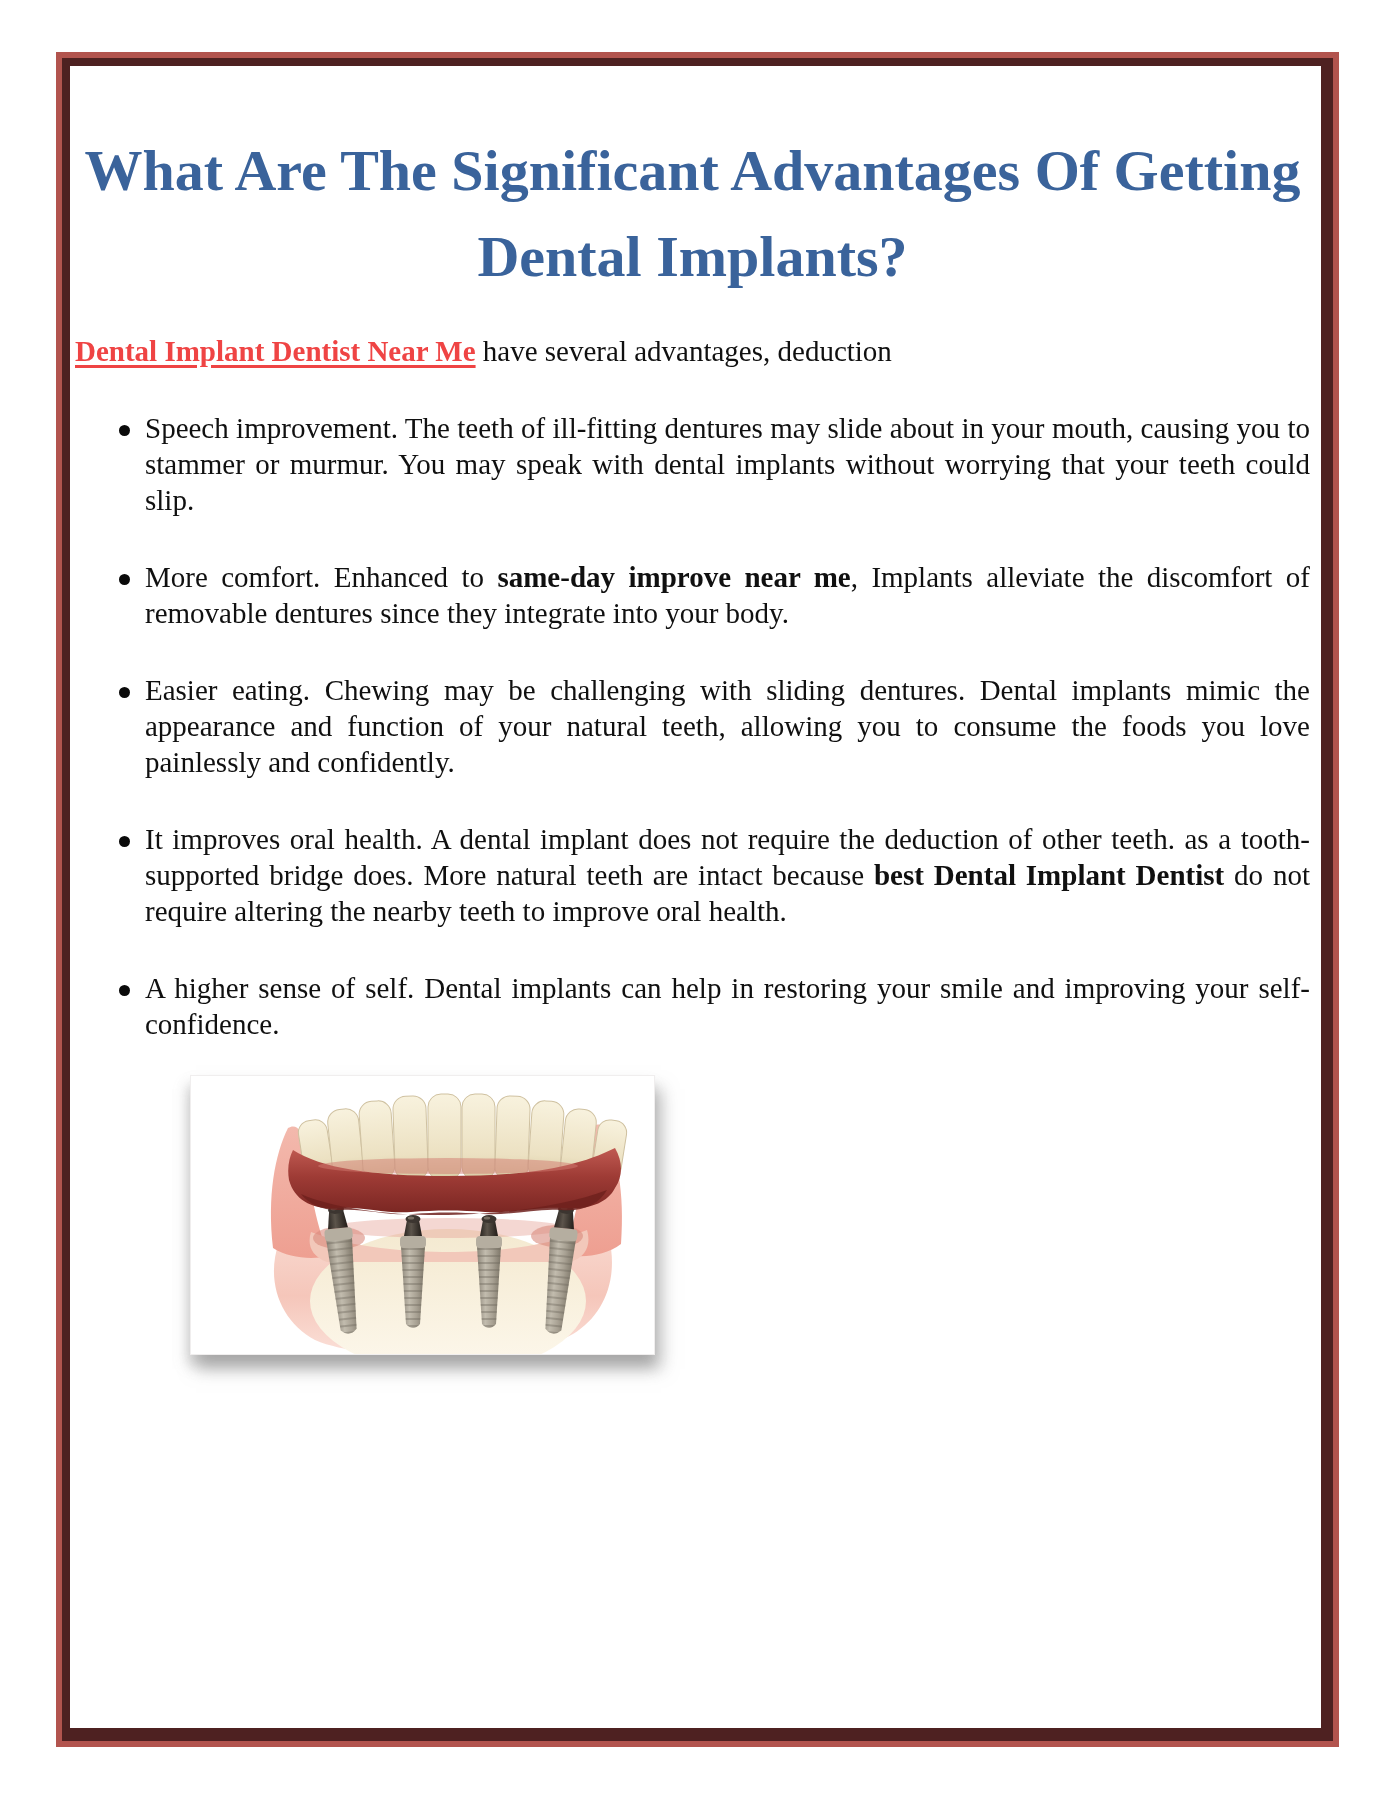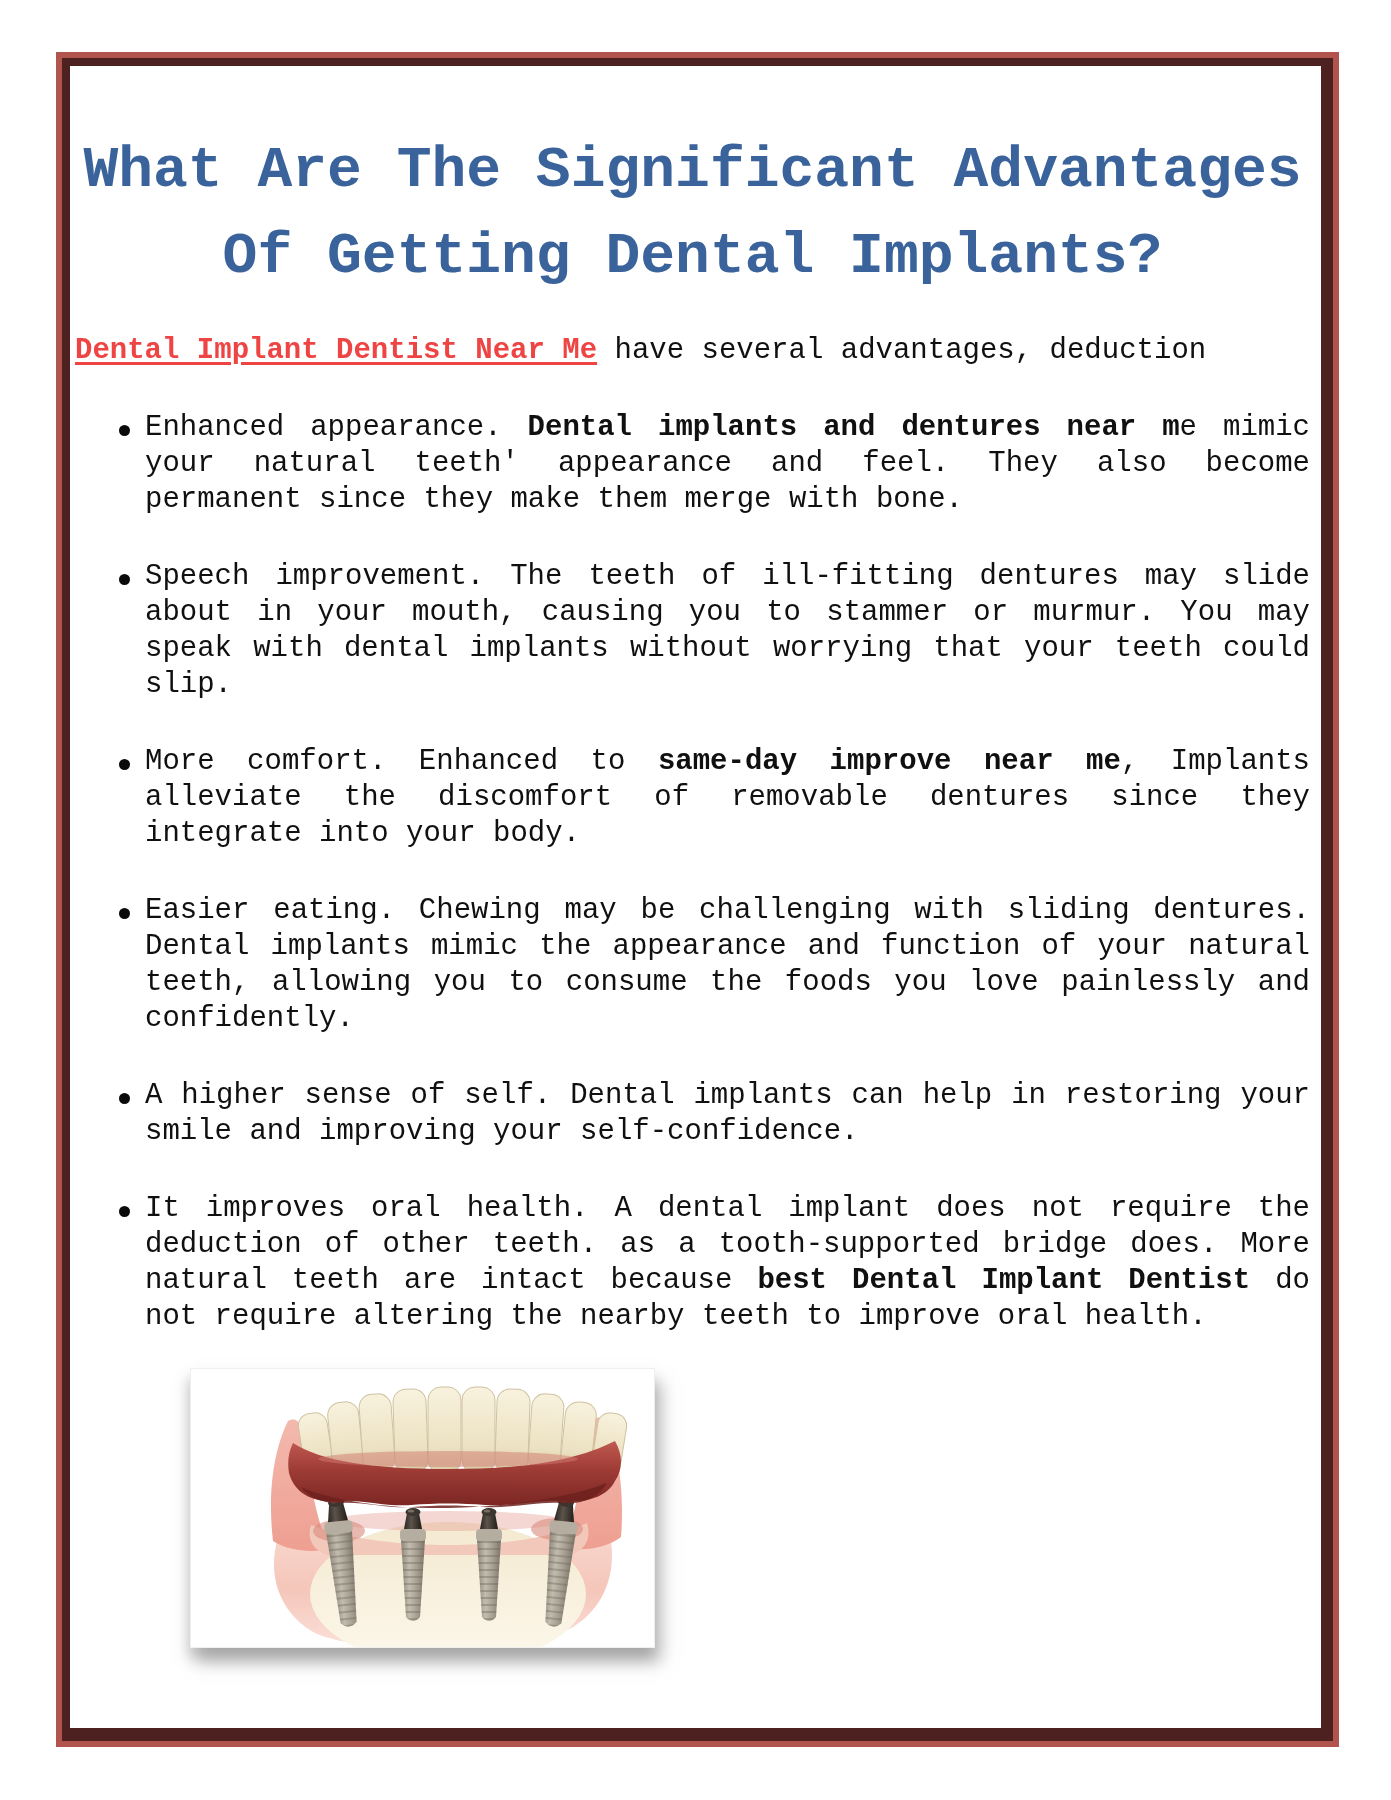--- a/index.html
+++ b/index.html
@@ -1,17 +1,17 @@
 <!DOCTYPE html>
 <html><head>
 <meta charset="utf-8">
 <style>
   html,body{margin:0;padding:0;background:#ffffff;}
   .page{position:relative;width:1391px;height:1800px;background:#ffffff;overflow:hidden;
-        font-family:Liberation Mono, monospace;color:#101010;}
+        font-family:Liberation Serif, serif;color:#101010;}
   
   .frame{position:absolute;left:56px;top:52px;width:1283px;height:1695px;
          border:6px solid #b2544e;box-sizing:border-box;}
   .frame-inner{position:absolute;inset:0;border-style:solid;border-color:#4e2121;
          border-width:8px 12px 13px 8px;}
   .content{position:absolute;left:75px;top:67px;width:1235px;}
   h1.title{margin:61px 0 0;text-align:center;color:#3a639b;font-weight:bold;
            font-size:58px;line-height:86px;}
   p.intro{margin:55px 0 0;font-size:29px;line-height:36px;text-align:justify;}
   p.linkline{margin:33px 0 0;font-size:29px;line-height:36px;}
@@ -38,48 +38,44 @@
   </div>
 
   <div class="content">
     <h1 class="title">What Are The Significant Advantages Of Getting Dental Implants?</h1>
 
 
     <p class="linkline"><a class="doc-link">Dental Implant Dentist Near Me</a><span> have several advantages, deduction</span></p>
 
     <div class="bullets">
 
-      <div class="bullet">
-        <span class="dot"></span>
-        <p class="bullet-text"><span>Enhanced appearance. </span><b>Dental implants and dentures near m</b><span>e mimic your natural teeth' appearance and feel. They also become permanent since they make them merge with bone.</span></p>
-      </div>
 
       <div class="bullet">
         <span class="dot"></span>
         <p class="bullet-text"><span>Speech improvement. The teeth of ill-fitting dentures may slide about in your mouth, causing you to stammer or murmur. You may speak with dental implants without worrying that your teeth could slip.</span><b></b><span></span></p>
       </div>
 
       <div class="bullet">
         <span class="dot"></span>
         <p class="bullet-text"><span>More comfort. Enhanced to </span><b>same-day improve near me</b><span>, Implants alleviate the discomfort of removable dentures since they integrate into your body.</span></p>
       </div>
 
       <div class="bullet">
         <span class="dot"></span>
         <p class="bullet-text"><span>Easier eating. Chewing may be challenging with sliding dentures. Dental implants mimic the appearance and function of your natural teeth, allowing you to consume the foods you love painlessly and confidently.</span><b></b><span></span></p>
       </div>
 
       <div class="bullet">
         <span class="dot"></span>
-        <p class="bullet-text"><span>A higher sense of self. Dental implants can help in restoring your smile and improving your self-confidence.</span><b></b><span></span></p>
+        <p class="bullet-text"><span>It improves oral health. A dental implant does not require the deduction of other teeth. as a tooth-supported bridge does. More natural teeth are intact because </span><b>best Dental Implant Dentist</b><span> do not require altering the nearby teeth to improve oral health.</span></p>
       </div>
 
       <div class="bullet">
         <span class="dot"></span>
-        <p class="bullet-text"><span>It improves oral health. A dental implant does not require the deduction of other teeth. as a tooth-supported bridge does. More natural teeth are intact because </span><b>best Dental Implant Dentist</b><span> do not require altering the nearby teeth to improve oral health.</span></p>
+        <p class="bullet-text"><span>A higher sense of self. Dental implants can help in restoring your smile and improving your self-confidence.</span><b></b><span></span></p>
       </div>
 
     </div>
 
     <div class="photo">
       <svg viewBox="0 0 463 278" width="463" height="278">
         <defs>
           <linearGradient id="gJaw" x1="0" y1="0" x2="0" y2="1">
             <stop offset="0" stop-color="#f8d7cd"></stop>
               <stop offset=".5" stop-color="#f5c6ba"></stop>

